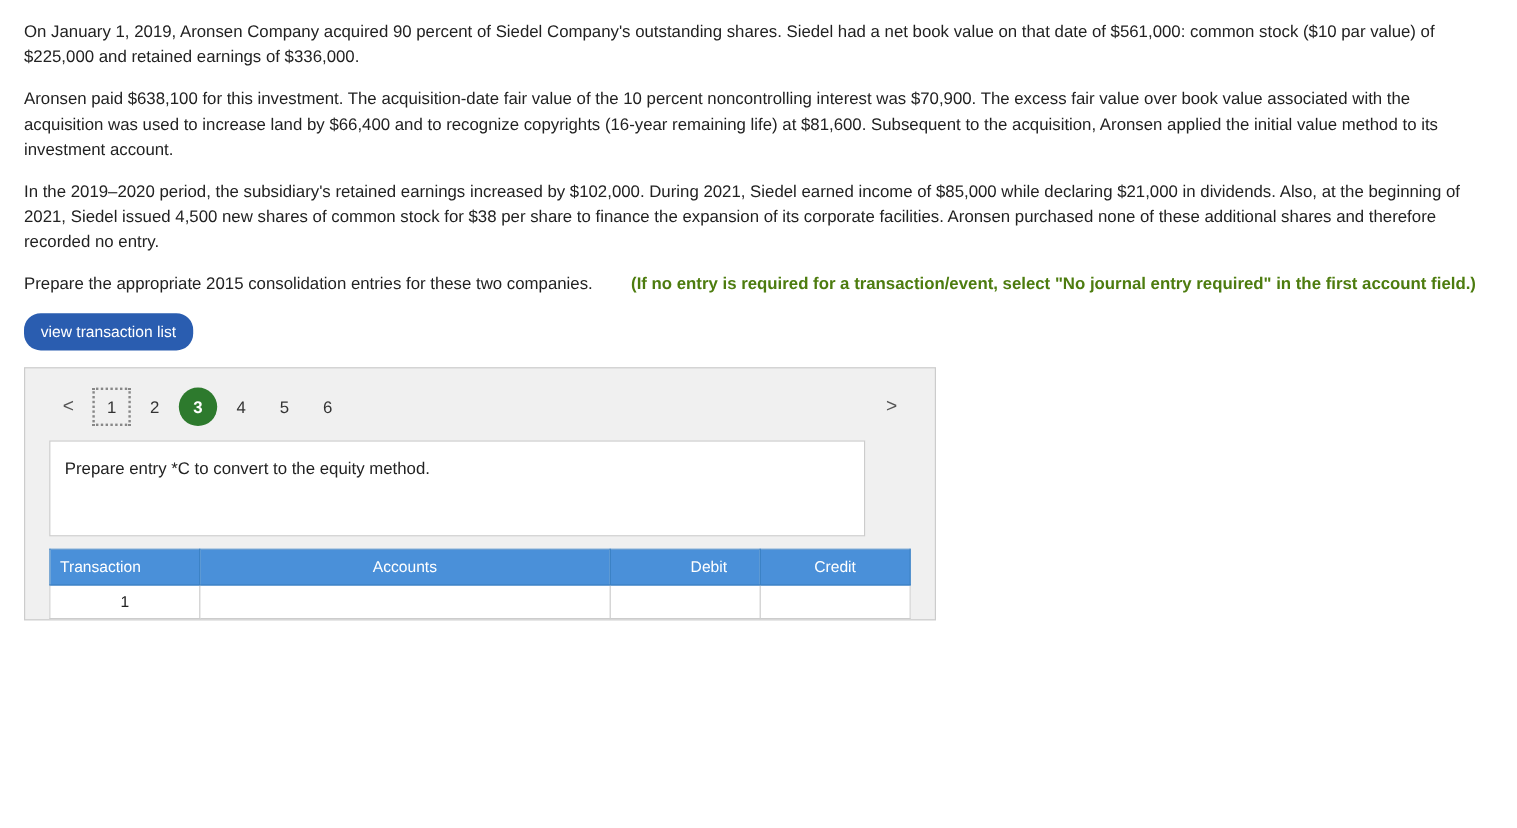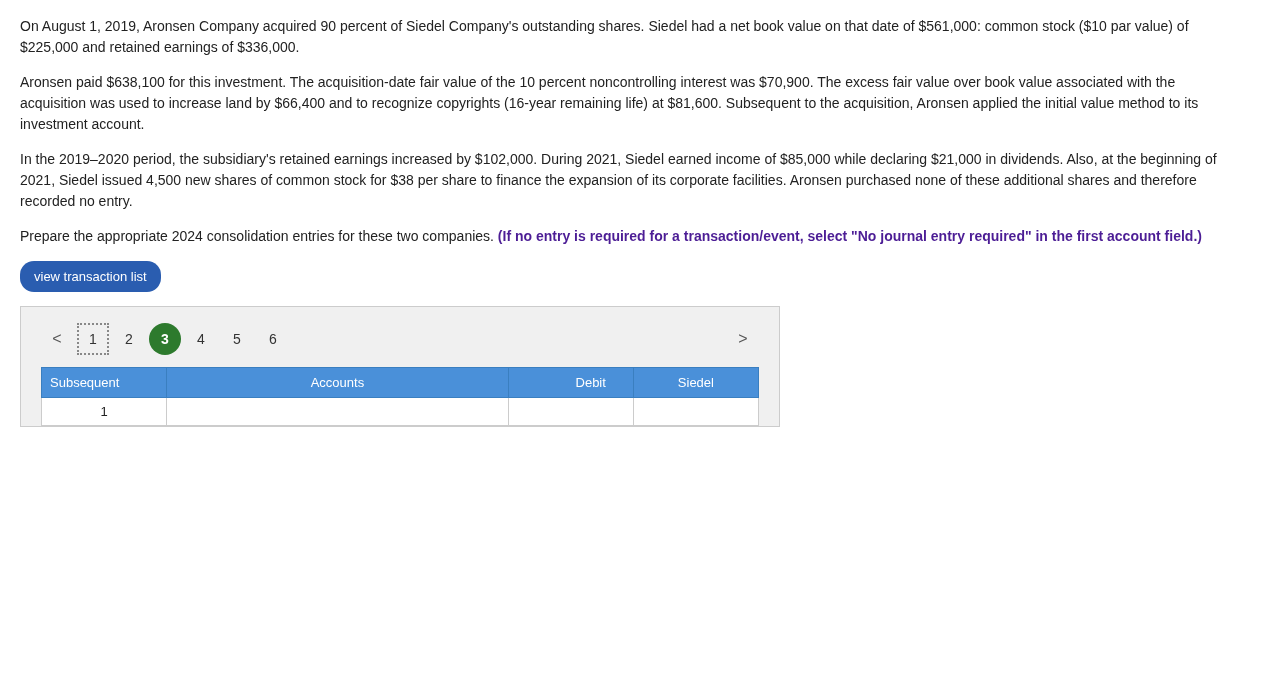--- a/index.html
+++ b/index.html
@@ -14,22 +14,23 @@
       background: #fff;
       padding: 16px 20px;
       width: 1264px;
       min-height: 690px;
     }
     .paragraph {
       margin-bottom: 14px;
       line-height: 1.5;
     }
     .instruction-bold {
-      color: #4c1d95;
+      color: #4d7c0f;
       font-weight: bold;
+      margin-left: 28px;
     }
     .btn-view {
       background-color: #2a5db0;
       color: #fff;
       border: none;
       padding: 8px 14px;
       font-size: 13px;
       cursor: pointer;
       margin-bottom: 14px;
       border-radius: 14px;
@@ -138,61 +139,64 @@
     table td.td-credit {
       text-align: center;
     }
   </style>
 </head>
 <body>
 
 
 
 
-<p class="paragraph">On August 1, 2019, Aronsen Company acquired 90 percent of Siedel Company's outstanding shares. Siedel had a net book value on that date of $561,000: common stock ($10 par value) of $225,000 and retained earnings of $336,000.</p>
+<p class="paragraph">On January 1, 2019, Aronsen Company acquired 90 percent of Siedel Company's outstanding shares. Siedel had a net book value on that date of $561,000: common stock ($10 par value) of $225,000 and retained earnings of $336,000.</p>
 
 
 <p class="paragraph">Aronsen paid $638,100 for this investment. The acquisition-date fair value of the 10 percent noncontrolling interest was $70,900. The excess fair value over book value associated with the acquisition was used to increase land by $66,400 and to recognize copyrights (16-year remaining life) at $81,600. Subsequent to the acquisition, Aronsen applied the initial value method to its investment account.</p>
 
 
 <p class="paragraph">In the 2019–2020 period, the subsidiary's retained earnings increased by $102,000. During 2021, Siedel earned income of $85,000 while declaring $21,000 in dividends. Also, at the beginning of 2021, Siedel issued 4,500 new shares of common stock for $38 per share to finance the expansion of its corporate facilities. Aronsen purchased none of these additional shares and therefore recorded no entry.</p>
 
 
 <p class="paragraph">
-  <span>Prepare the appropriate 2024 consolidation entries for these two companies.</span>
+  <span>Prepare the appropriate 2015 consolidation entries for these two companies.</span>
   <span class="instruction-bold">(If no entry is required for a transaction/event, select "No journal entry required" in the first account field.)</span>
 </p>
 
 
 <button class="btn-view">view transaction list</button>
 
 
 <div class="worksheet-container">
 
   <div class="pagination">
     <button class="page-btn arrow">&lt;</button>
     <button class="page-btn dotted-border">1</button>
     <button class="page-btn">2</button>
     <button class="page-btn active-circle">3</button>
     <button class="page-btn">4</button>
     <button class="page-btn">5</button>
     <button class="page-btn">6</button>
     <button class="page-btn arrow" style="margin-left:auto;">&gt;</button>
   </div>
 
+  <div class="entry-description-box">
+    <span>Prepare entry *C to convert to the equity method.</span>
+  </div>
 
 
   <div class="table-wrapper">
     <table>
       <thead>
         <tr>
-          <th class="th-transaction">Subsequent</th>
+          <th class="th-transaction">Transaction</th>
           <th class="th-accounts">Accounts</th>
           <th class="th-debit">Debit</th>
-          <th class="th-credit">Siedel</th>
+          <th class="th-credit">Credit</th>
         </tr>
       </thead>
       <tbody>
         <tr>
           <td class="td-transaction">1</td>
           <td class="td-accounts"><input type="text" style="width: 100%; border: none; outline: none; font-size: 13px;"></td>
           <td class="td-debit"><input type="text" style="width: 100%; border: none; outline: none; font-size: 13px; text-align: center;"></td>
           <td class="td-credit"><input type="text" style="width: 100%; border: none; outline: none; font-size: 13px; text-align: center;"></td>
         </tr>
       </tbody>

